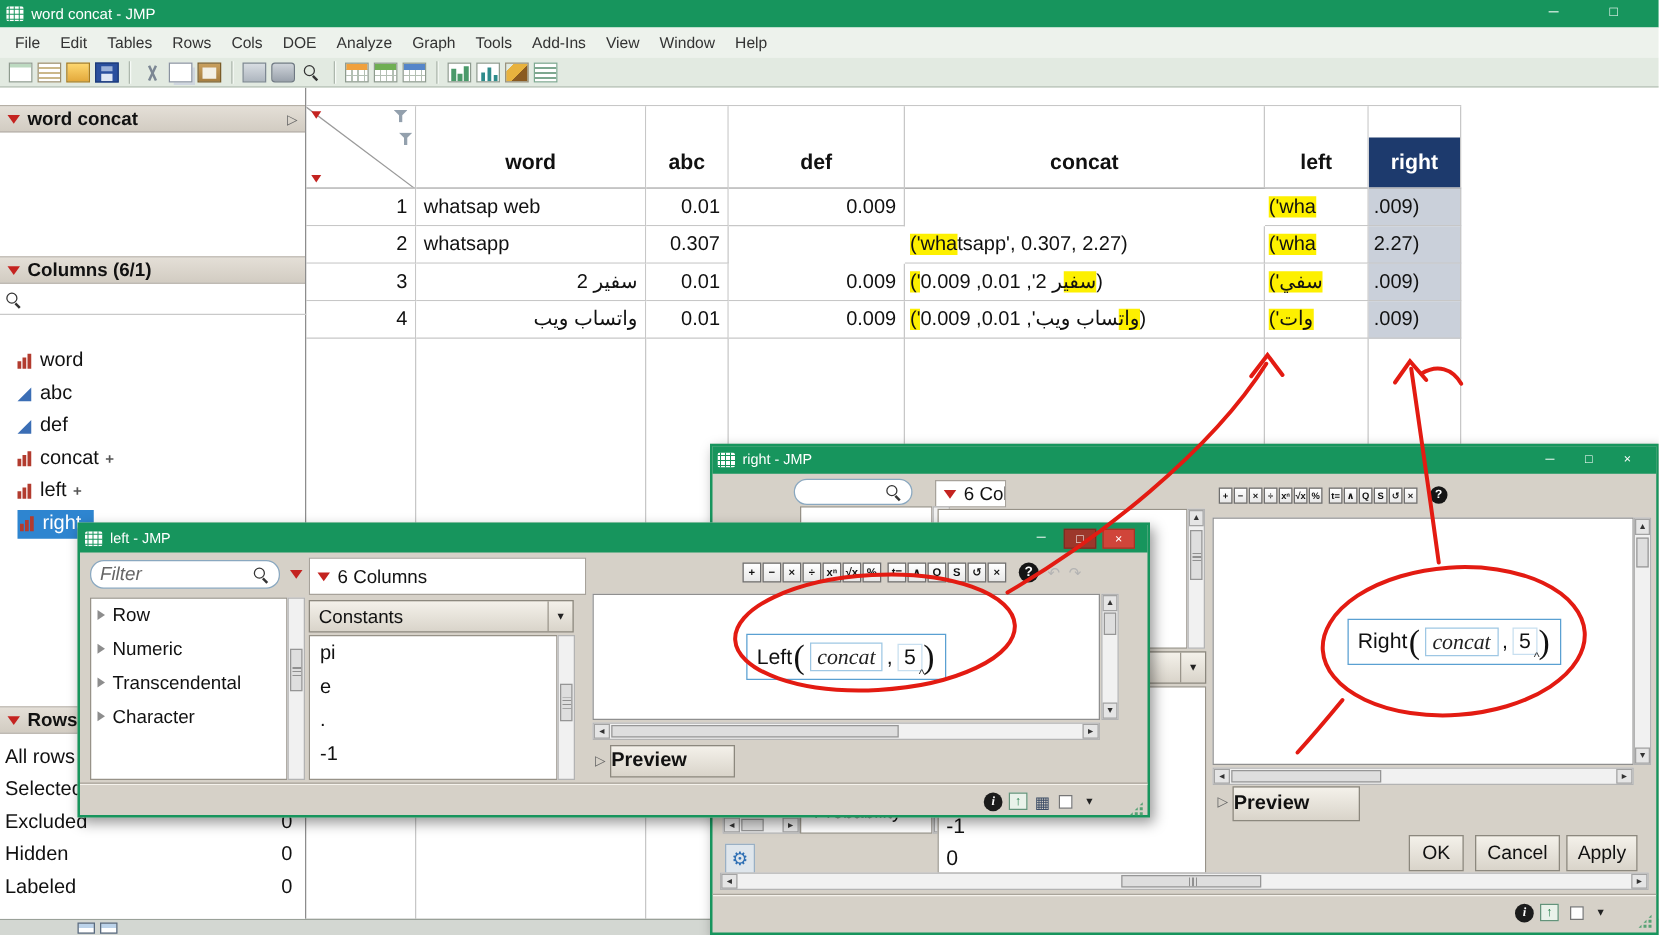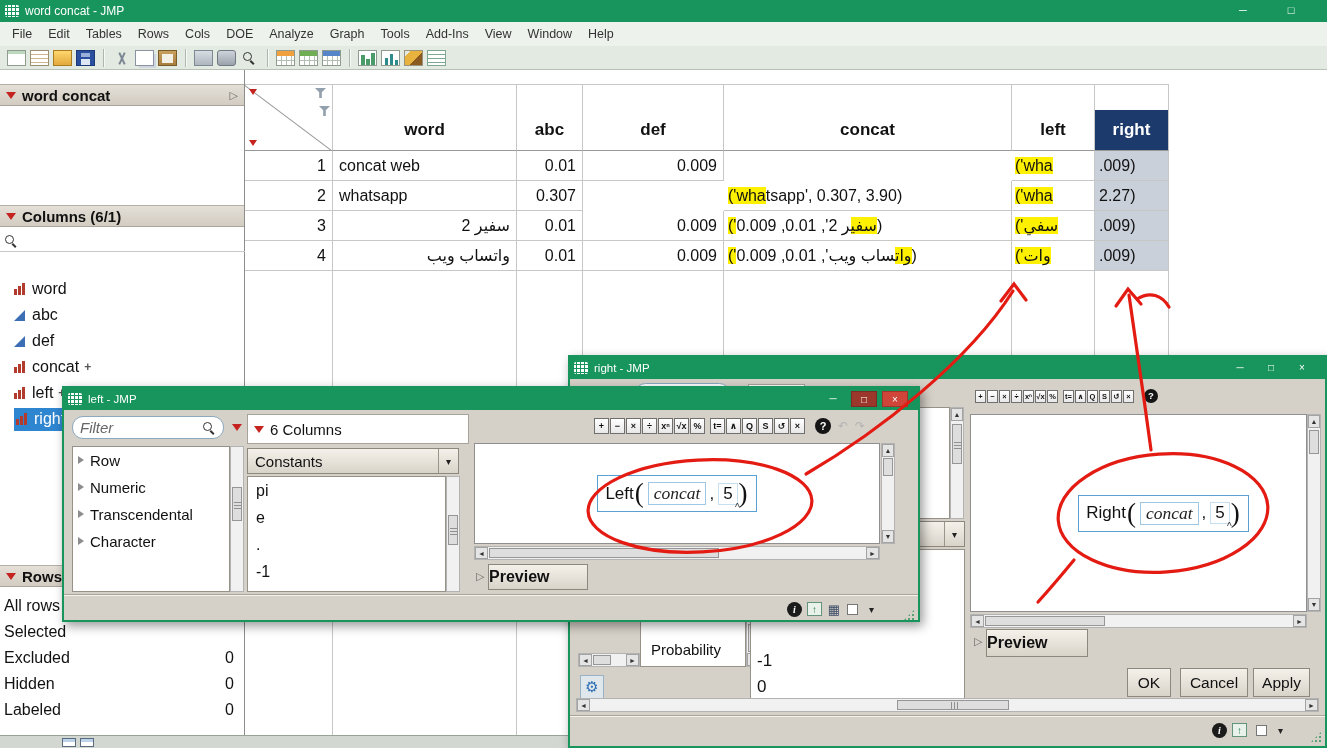--- a/index.html
+++ b/index.html
@@ -259,32 +259,32 @@
     <div class="cell c-left">
         <div class="hlab">left</div>
       </div>
     <div class="cell c-right">
         <div class="hlab hsel">right</div>
       </div>
   </div>
 
   <div class="trow" style="top:66px">
     <div class="cell c-num tnum">1</div>
-    <div class="cell c-word tl">concat web</div>
+    <div class="cell c-word tl">whatsap web</div>
     <div class="cell c-abc tnum">0.01</div>
     <div class="cell c-def tnum">0.009</div>
     <div class="cell c-left" style="padding-left:3px"><span class="hl">('wha</span></div>
     <div class="cell c-right selcol">.009)</div>
   </div>
 
   <div class="trow" style="top:96px">
     <div class="cell c-num tnum">2</div>
     <div class="cell c-word tl">whatsapp</div>
     <div class="cell c-abc tnum">0.307</div>
-    <div class="cell c-concat" style="padding-left:4px"><span class="hl">('wha</span><span>tsapp', 0.307, 3.90)</span></div>
+    <div class="cell c-concat" style="padding-left:4px"><span class="hl">('wha</span><span>tsapp', 0.307, 2.27)</span></div>
     <div class="cell c-left" style="padding-left:3px"><span class="hl">('wha</span></div>
     <div class="cell c-right selcol">2.27)</div>
   </div>
 
   <div class="trow" style="top:126px">
     <div class="cell c-num tnum">3</div>
     <div class="cell c-word ar">سفير 2</div>
     <div class="cell c-abc tnum">0.01</div>
     <div class="cell c-def tnum">0.009</div>
     <div class="cell c-concat" style="padding-left:4px"><span class="hl">('سفي</span><span>ر 2', 0.01, 0.009)</span></div>
@@ -430,21 +430,21 @@
 
   <div class="dstatus" style="top:358px;height:31px">
     <span class="sic sic-info" style="right:98px">i</span>
     <span class="sic sic-up" style="right:78px">↑</span>
     <span class="sic sic-chk" style="right:58px"></span>
     <span class="sic sic-dd" style="right:42px">▾</span>
     <span class="rgrip"></span>
   </div>
 </div>
 
-<div id="ldlg" class="dlg" style="left:62px;top:386px;width:858px;height:236px">
+<div id="ldlg" class="dlg" style="left:62px;top:418px;width:858px;height:236px">
   <div class="dtitle">
     <span class="appico"></span>
     <span>left - JMP</span>
     <span class="dbtns">
       <span class="dbtn">─</span>
       <span class="dbtn dbtn-maxr">□</span>
       <span class="dbtn dbtn-closer">×</span>
     </span>
   </div>
 

